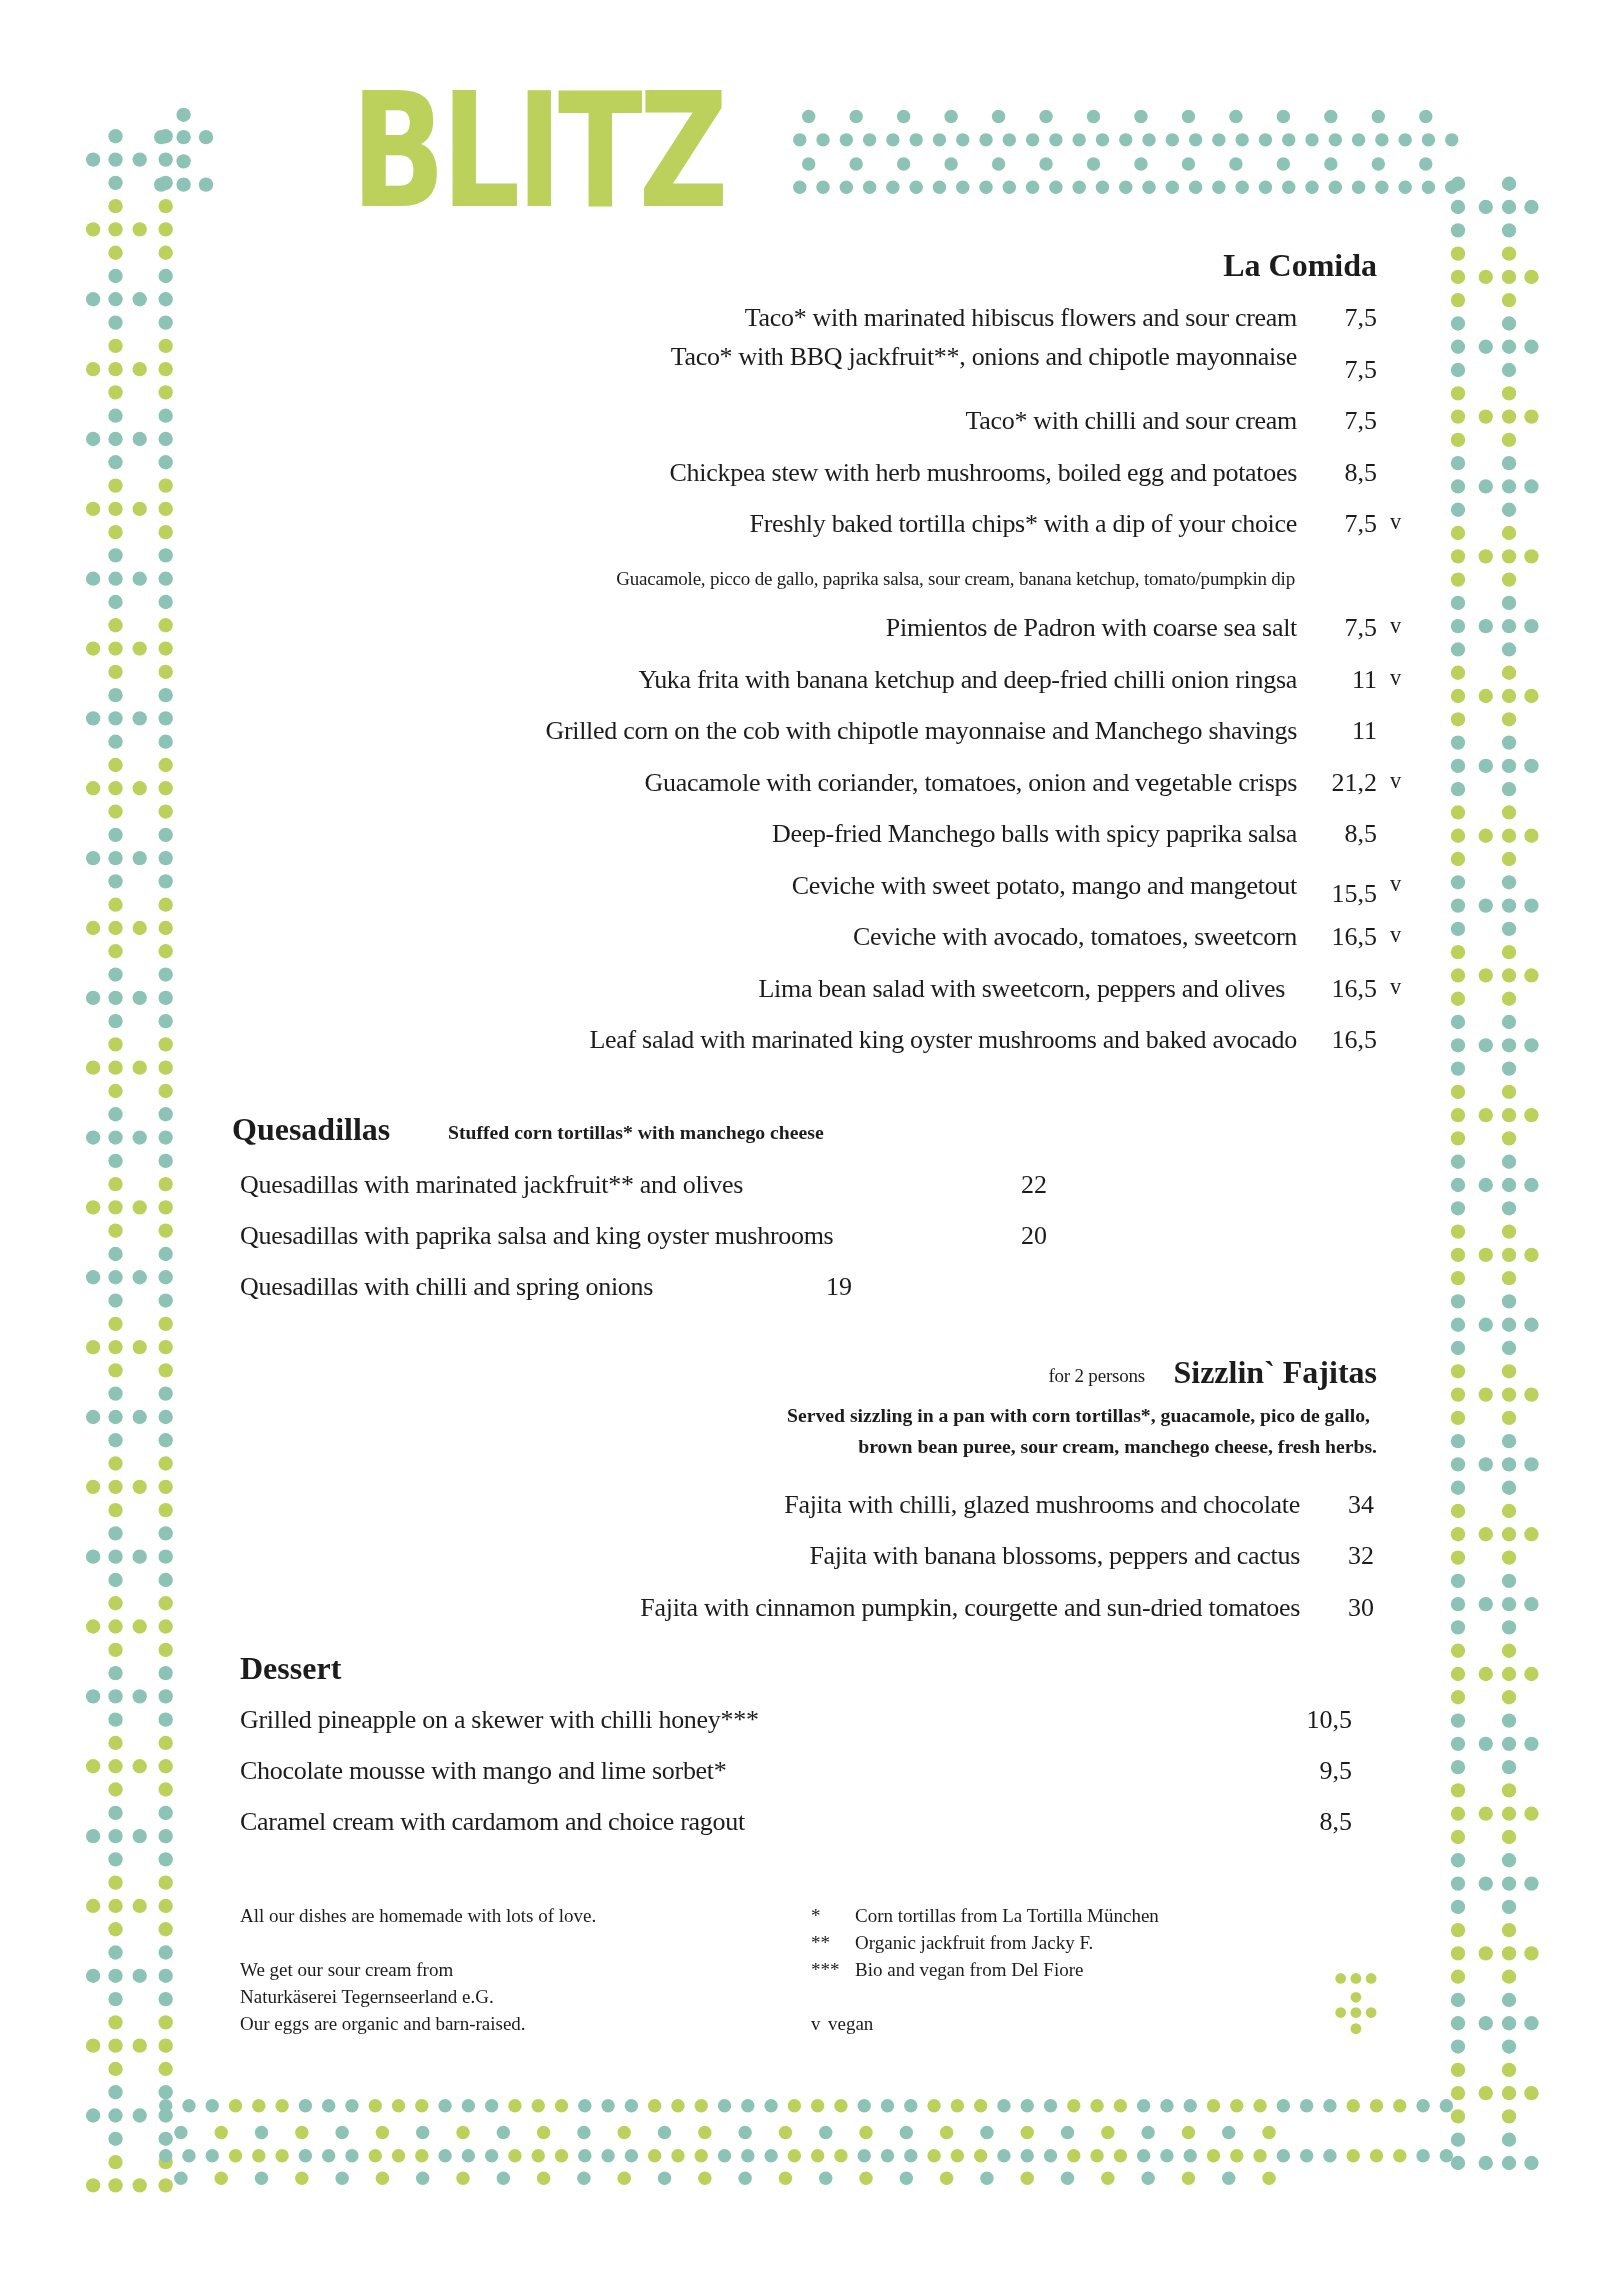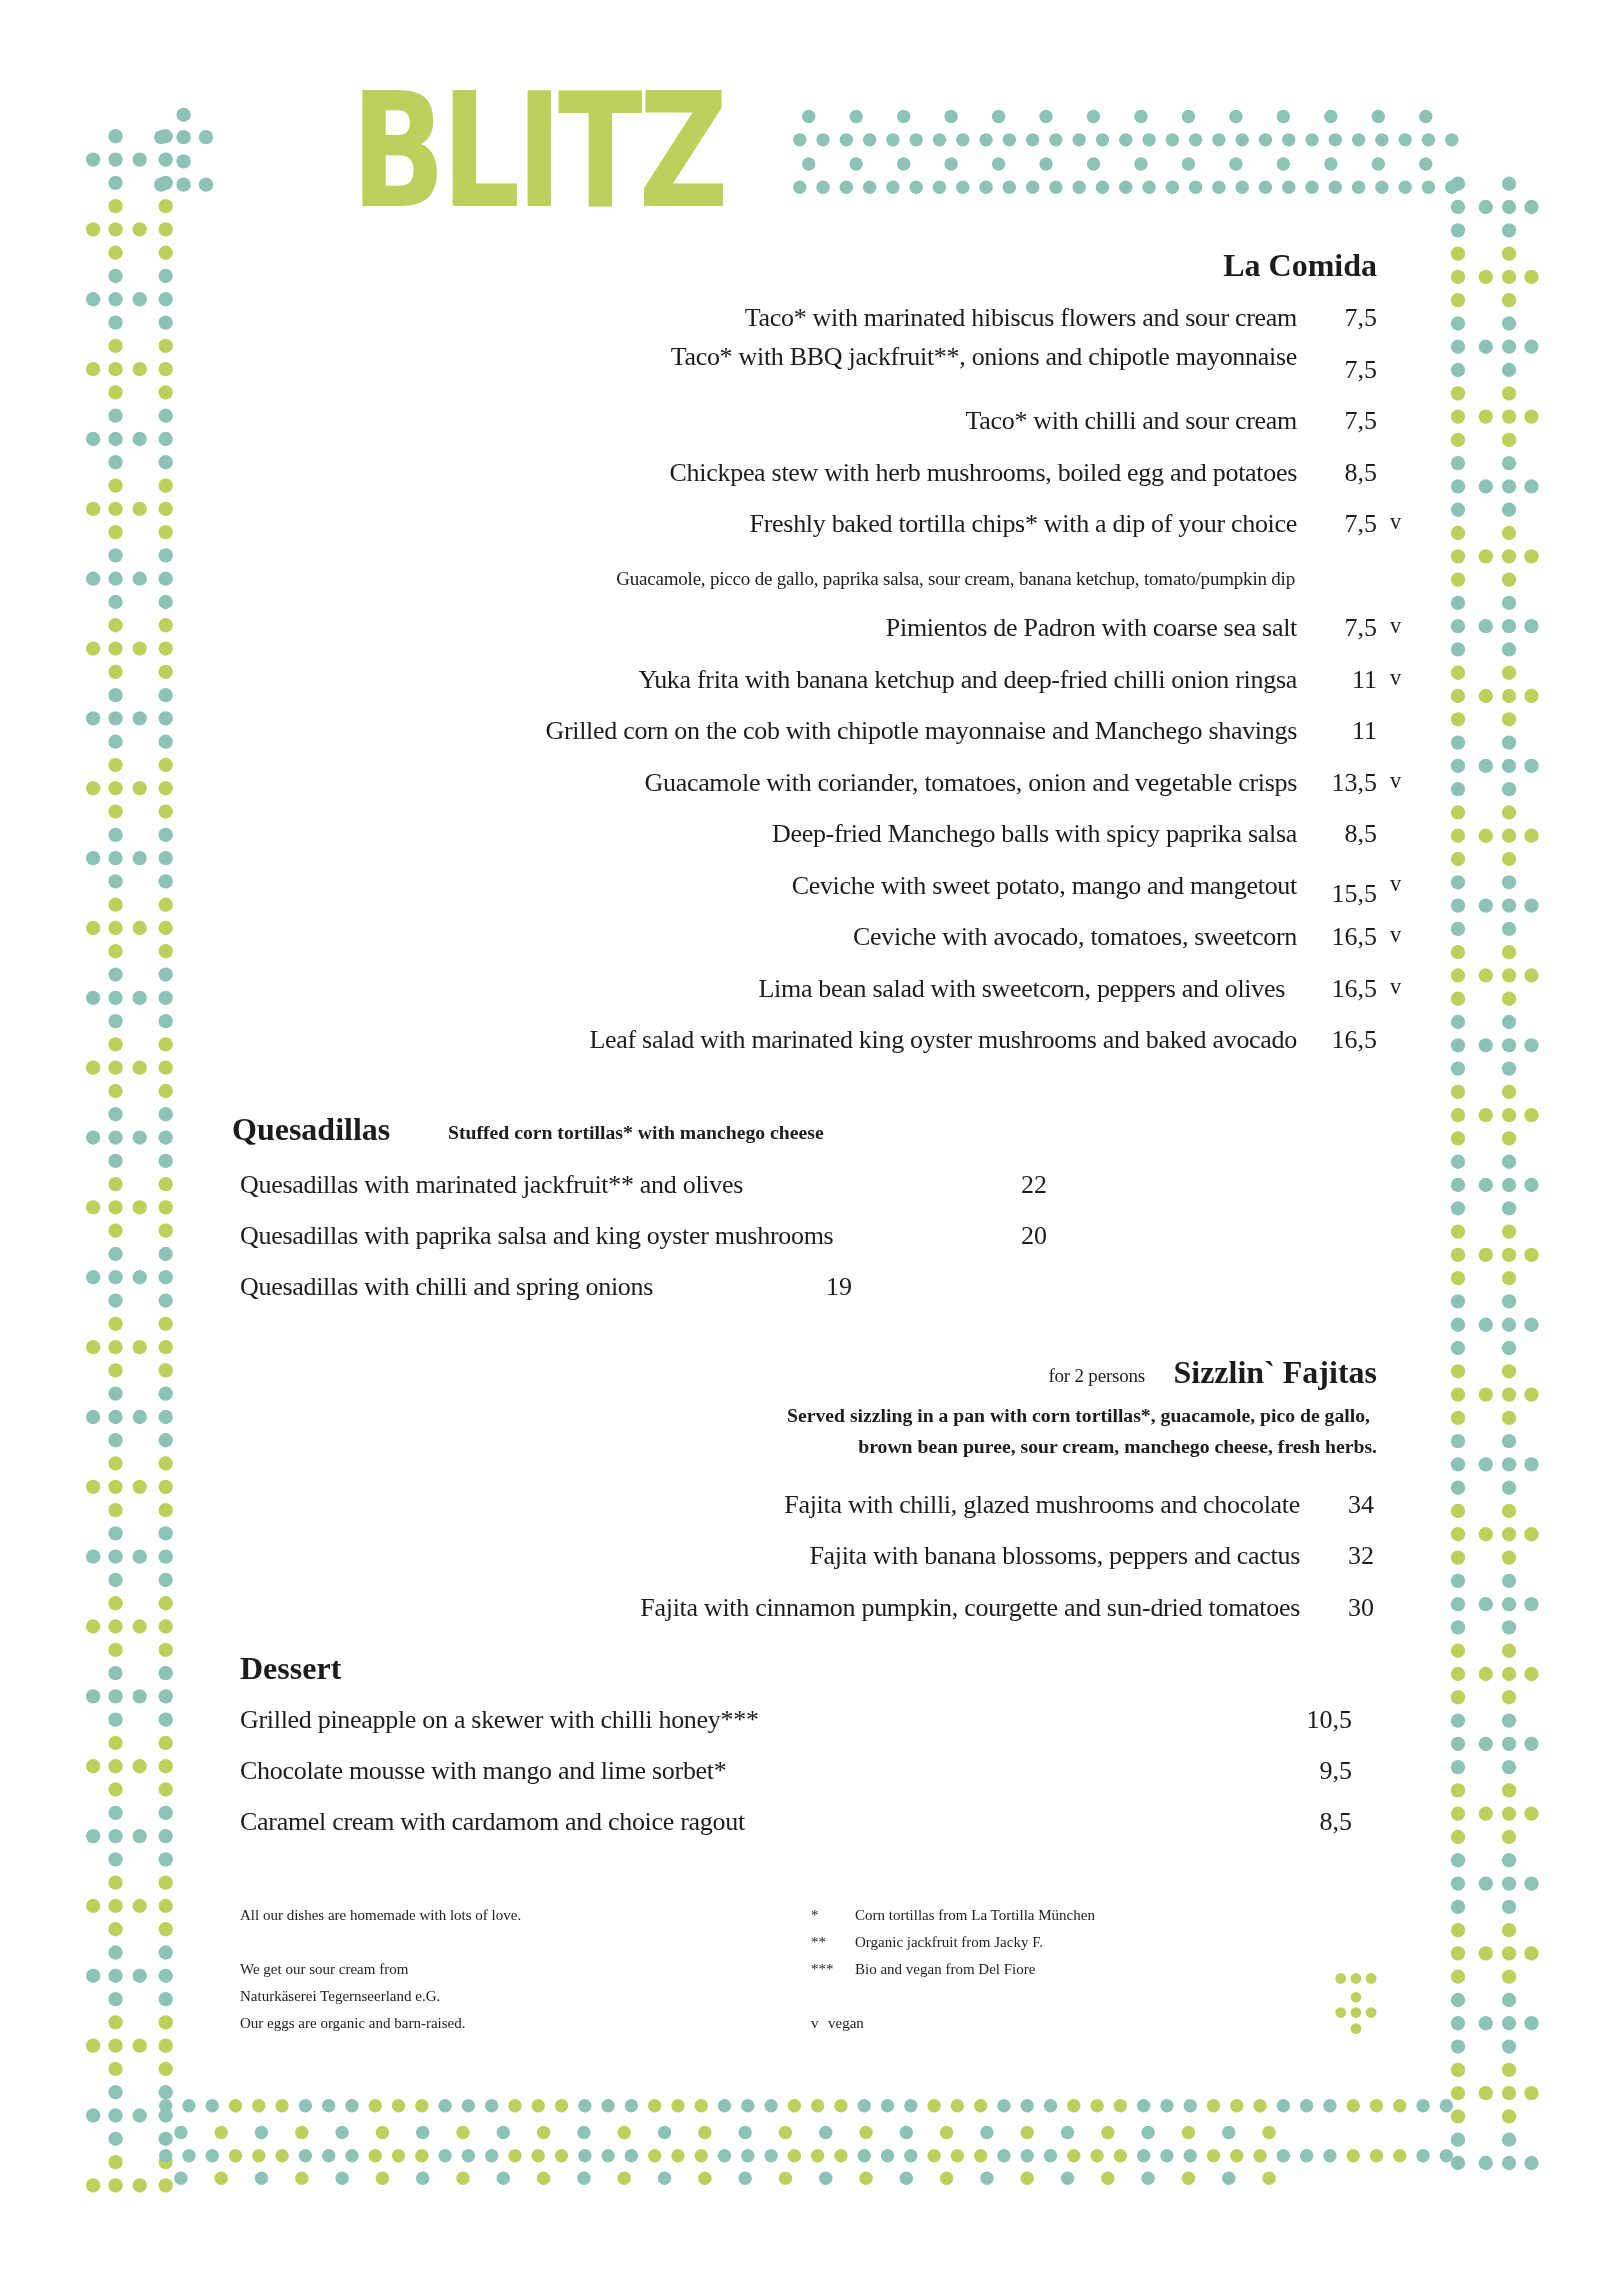--- a/index.html
+++ b/index.html
@@ -10,21 +10,21 @@
           font-weight: bold; font-size: 159px; letter-spacing: -5.4px; color: #bcd05c;
           line-height: 125px; transform: scaleX(0.78); transform-origin: left top; height: 127px; overflow: visible; }
   .abs { position: absolute; white-space: nowrap; }
   .h-right { font-weight: bold; font-size: 32px; }
   .item { font-size: 26px; letter-spacing: -0.3px; }
   .price { font-size: 26px; text-align: right; }
   .vmark { font-size: 22.4px; }
   .small { font-size: 19px; letter-spacing: -0.2px; }
   .section-title { font-weight: bold; font-size: 32px; }
   .sub-bold { font-weight: bold; font-size: 19.7px; }
-  .foot { font-size: 15px; line-height: 27px; font-family: Liberation Serif, serif; }
+  .foot { font-size: 19px; line-height: 27px; font-family: Liberation Serif, serif; }
   .r { text-align: right; }
 </style>
 </head>
 <body>
 
 <svg id="border-svg" xmlns="http://www.w3.org/2000/svg" viewBox="0 0 1810 2560" width="1621" height="2293">
     <circle cx="129" cy="152" r="8" fill="#8cc3b6"></circle>
     <circle cx="185" cy="152" r="8" fill="#8cc3b6"></circle>
     <circle cx="129" cy="178" r="8" fill="#8cc3b6"></circle>
     <circle cx="185" cy="178" r="8" fill="#8cc3b6"></circle>
@@ -787,21 +787,21 @@
     <div class="abs item r" style="right:324px; top:613px;">Pimientos de Padron with coarse sea salt</div>
     <div class="abs price" style="right:244px; top:613px;">7,5</div>
     <div class="abs vmark" style="left:1390px; top:613px;">v</div>
     <div class="abs item r" style="right:324px; top:665px;">Yuka frita with banana ketchup and deep-fried chilli onion ringsa</div>
     <div class="abs price" style="right:244px; top:665px;">11</div>
     <div class="abs vmark" style="left:1390px; top:665px;">v</div>
     <div class="abs item r" style="right:324px; top:716px;">Grilled corn on the cob with chipotle mayonnaise and Manchego shavings</div>
     <div class="abs price" style="right:244px; top:716px;">11</div>
     <div class="abs vmark" style="left:1390px; top:716px;"></div>
     <div class="abs item r" style="right:324px; top:768px;">Guacamole with coriander, tomatoes, onion and vegetable crisps</div>
-    <div class="abs price" style="right:244px; top:768px;">13,5</div>
+    <div class="abs price" style="right:244px; top:768px;">21,2</div>
     <div class="abs vmark" style="left:1390px; top:768px;">v</div>
     <div class="abs item r" style="right:324px; top:819px;">Deep-fried Manchego balls with spicy paprika salsa</div>
     <div class="abs price" style="right:244px; top:819px;">8,5</div>
     <div class="abs vmark" style="left:1390px; top:819px;"></div>
     <div class="abs item r" style="right:324px; top:871px;">Ceviche with sweet potato, mango and mangetout</div>
     <div class="abs price" style="right:244px; top:871px;margin-top:8px;">15,5</div>
     <div class="abs vmark" style="left:1390px; top:871px;">v</div>
     <div class="abs item r" style="right:324px; top:922px;">Ceviche with avocado, tomatoes, sweetcorn</div>
     <div class="abs price" style="right:244px; top:922px;">16,5</div>
     <div class="abs vmark" style="left:1390px; top:922px;">v</div>

